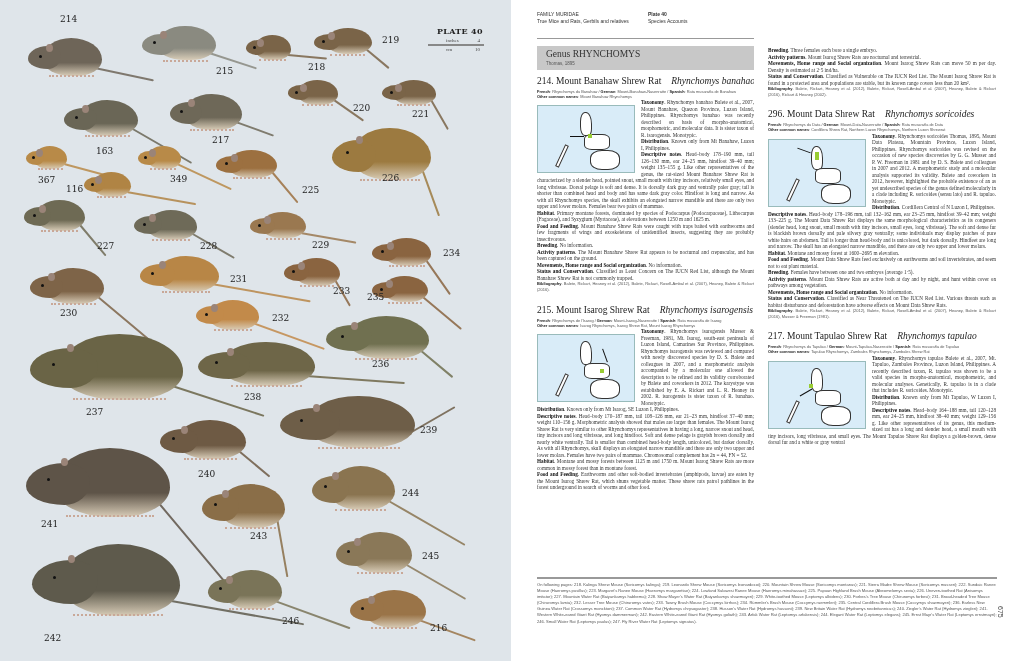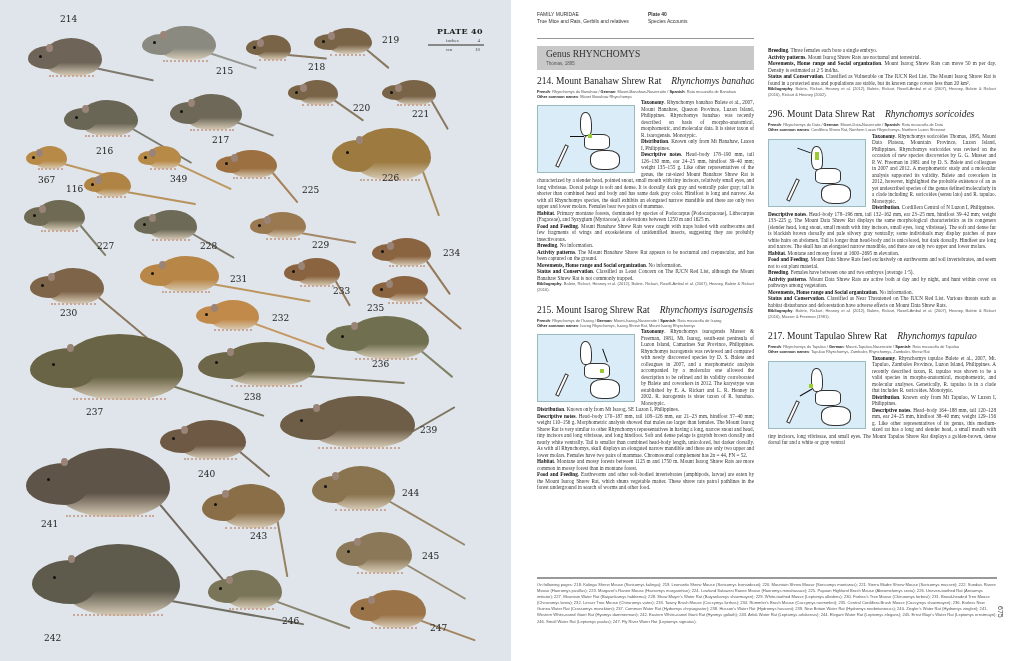--- a/index.html
+++ b/index.html
@@ -335,52 +335,52 @@
         <div class="body" style="left: 15.12px; top: 0px; width: 60.48px; height: 37.72px; background: linear-gradient(rgb(154, 116, 72), rgb(154, 116, 72) 65%, rgb(217, 205, 184));"></div>
         <div class="head" style="left: 0px; top: 8.28px; width: 33.6px; height: 23px; background: rgb(154, 116, 72);"></div>
         <div class="ear" style="left: 18.48px; top: 5.52px;"></div>
         <div class="eye" style="left: 10.92px; top: 16.56px;"></div>
         <div style="position: absolute; left: 21px; top: 36.8px; width: 46.2px; height: 3px; border-top: 2px dotted rgb(201, 168, 152);"></div>
       </div>
     </div>
 
   <div class="num" style="left:60px;top:14px">214</div>
   <div class="num" style="left:216px;top:66px">215</div>
-  <div class="num" style="left:96px;top:146px">216</div>
+  <div class="num" style="left:96px;top:146px">163</div>
   <div class="num" style="left:212px;top:135px">217</div>
   <div class="num" style="left:308px;top:62px">218</div>
   <div class="num" style="left:382px;top:35px">219</div>
   <div class="num" style="left:353px;top:103px">220</div>
   <div class="num" style="left:412px;top:109px">221</div>
   <div class="num" style="left:38px;top:175px">367</div>
   <div class="num" style="left:66px;top:184px">116</div>
   <div class="num" style="left:170px;top:174px">349</div>
   <div class="num" style="left:302px;top:185px">225</div>
   <div class="num" style="left:382px;top:173px">226</div>
   <div class="num" style="left:97px;top:241px">227</div>
   <div class="num" style="left:200px;top:241px">228</div>
   <div class="num" style="left:312px;top:240px">229</div>
   <div class="num" style="left:60px;top:308px">230</div>
   <div class="num" style="left:230px;top:274px">231</div>
   <div class="num" style="left:272px;top:313px">232</div>
   <div class="num" style="left:333px;top:286px">233</div>
   <div class="num" style="left:443px;top:248px">234</div>
-  <div class="num" style="left:367px;top:303px">235</div>
+  <div class="num" style="left:367px;top:292px">235</div>
   <div class="num" style="left:372px;top:359px">236</div>
   <div class="num" style="left:86px;top:407px">237</div>
   <div class="num" style="left:244px;top:392px">238</div>
   <div class="num" style="left:420px;top:425px">239</div>
   <div class="num" style="left:198px;top:469px">240</div>
   <div class="num" style="left:41px;top:519px">241</div>
   <div class="num" style="left:44px;top:633px">242</div>
   <div class="num" style="left:250px;top:531px">243</div>
   <div class="num" style="left:402px;top:488px">244</div>
   <div class="num" style="left:422px;top:551px">245</div>
   <div class="num" style="left:282px;top:616px">246</div>
-  <div class="num" style="left:430px;top:623px">247</div>
+  <div class="num" style="left:430px;top:623px">216</div>
 </div>
 
 <div class="gutter"></div>
 
 <div class="text-page"></div>
 
 <div class="running-head" style="left:537px">
   <div>FAMILY MURIDAE</div>
   <div>True Mice and Rats, Gerbils and relatives</div>
 </div>

